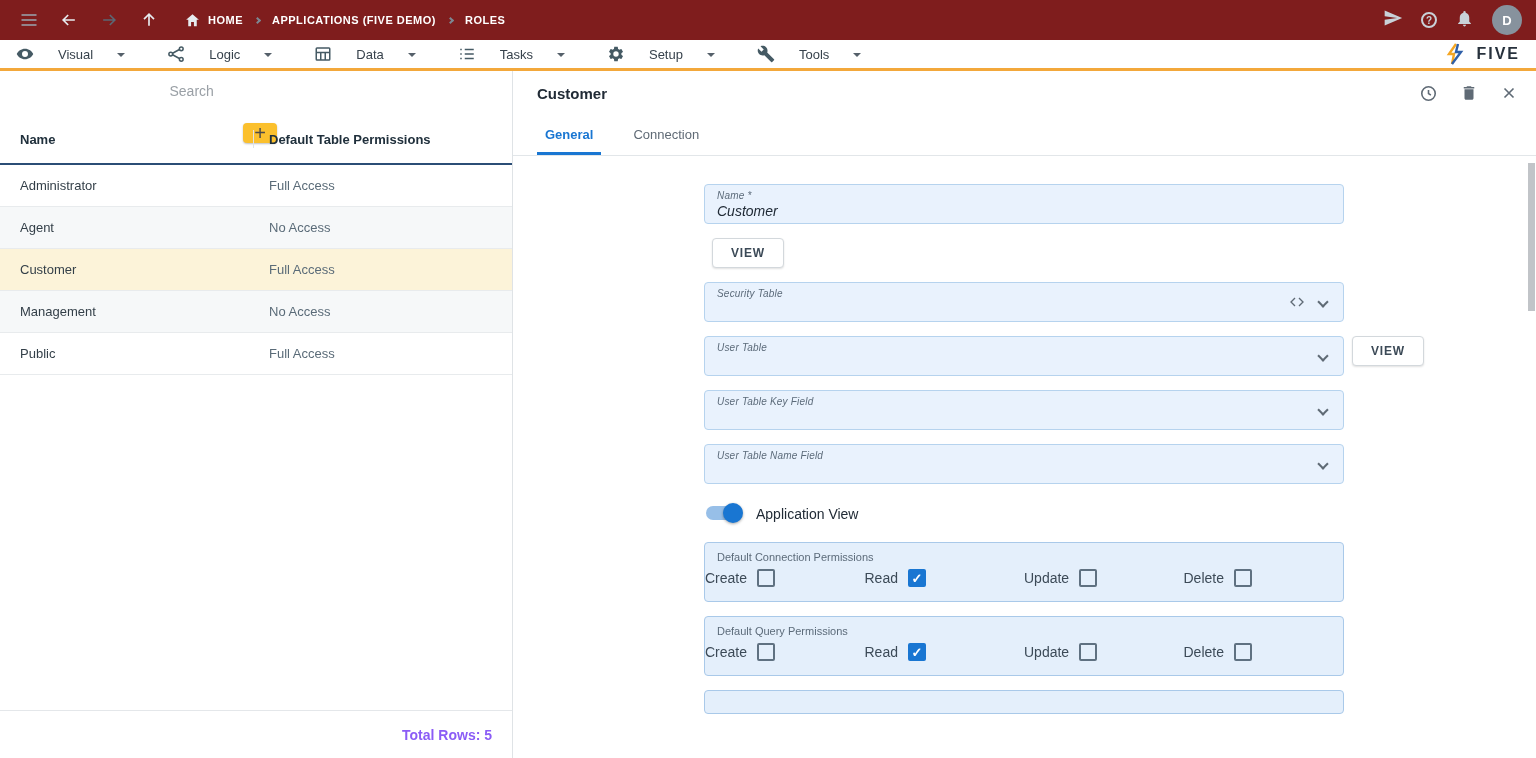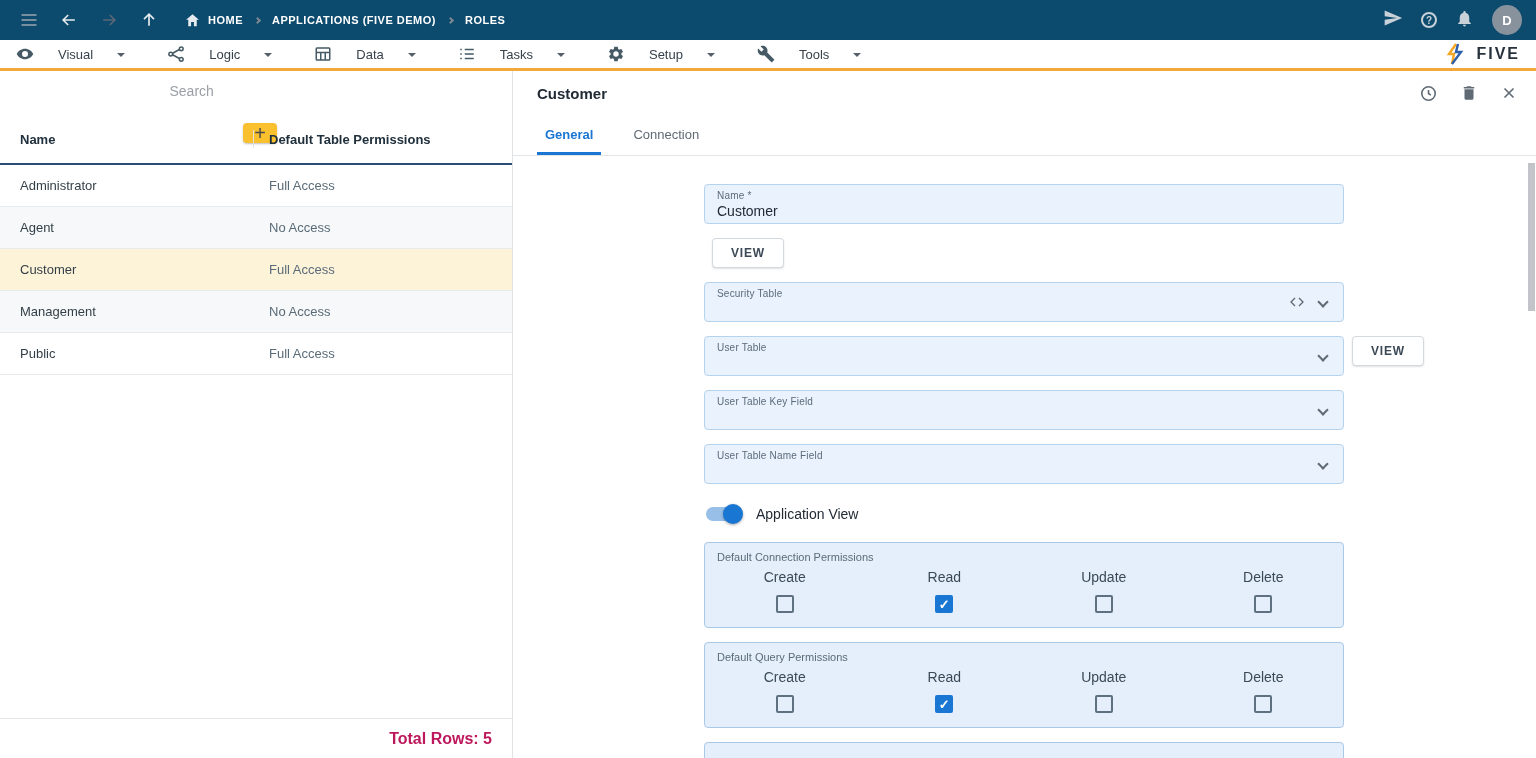--- a/index.html
+++ b/index.html
@@ -1,20 +1,20 @@
 <!DOCTYPE html>
 <html><head>
 <meta charset="utf-8">
 <style>
   * { margin:0; padding:0; box-sizing:border-box; }
   html,body { width:1536px; height:758px; overflow:hidden; background:#fff;
     font-family:"Liberation Sans", sans-serif; }
 
   
-  .topbar { height:40px; background:#0c4a6e; display:flex; align-items:center;
+  .topbar { height:40px; background:#7f1d1d; display:flex; align-items:center;
     padding:0 14px; gap:10px; }
   .tb-btn { width:30px; height:30px; display:flex; align-items:center; justify-content:center; cursor:pointer; }
   .crumbs { display:flex; align-items:center; gap:12px; margin-left:10px; }
   .crumb { font-size:11px; font-weight:700; letter-spacing:.5px; color:#ffffff; cursor:pointer; }
   .crumb-home { display:flex; align-items:center; gap:7px; cursor:pointer; }
   .sep { width:5px; height:5px; border-top:2px solid #7d8792; border-right:2px solid #7d8792;
     transform:rotate(45deg); }
   .tb-right { margin-left:auto; display:flex; align-items:center; gap:18px; }
   .help-circle { width:16px; height:16px; border:2px solid #c9d1d8; border-radius:50%;
     color:#c9d1d8; font-size:10px; font-weight:700; display:flex; align-items:center;
@@ -51,61 +51,61 @@
   .lheader .hc1 { padding-left:20px; }
   .lheader .hc2 { display:flex; align-items:center; }
   .lheader .hc2::before { content:''; width:1px; height:18px; background:#dfe3e6; margin-right:15px; }
   .rows { flex:1; overflow:hidden; }
   .row { display:grid; grid-template-columns:253px 1fr; height:42px; align-items:center;
     border-bottom:1px solid #e8ebed; font-size:13px; cursor:pointer; }
   .row:nth-child(even) { background:#f6f8f9; }
   .row.selected { background:#fcf3d9; }
   .row .name { padding-left:20px; color:#333f48; }
   .row .perm { padding-left:16px; color:#5a6b78; }
-  .list-footer { height:40px; border-top:1px solid #e4e7ea; display:flex; align-items:center;
-    justify-content:flex-end; padding-right:20px; font-size:16px; font-weight:700; color:#be185d; }
+  .list-footer { height:48px; border-top:1px solid #e4e7ea; display:flex; align-items:center;
+    justify-content:flex-end; padding-right:20px; font-size:14px; font-weight:700; color:#8b5cf6; }
 
   
   .detail { flex:1; display:flex; flex-direction:column; position:relative; }
   .d-header { height:44px; display:flex; align-items:center; padding:0 18px 0 24px; }
   .d-title { font-size:15px; font-weight:700; color:#212b36; }
   .d-icons { margin-left:auto; display:flex; gap:22px; align-items:center; color:#5f6a75; }
   .d-icons svg { cursor:pointer; }
   .tabs { display:flex; padding-left:24px; gap:24px; border-bottom:1px solid #e2e6e9; }
   .tab { position:relative; padding:12px 8px 13px; font-size:13px; color:#5f6a75;
     font-weight:500; cursor:pointer; }
   .tab.active { color:#1976d2; font-weight:700; }
   .tab.active::after { content:''; position:absolute; left:0; right:0; bottom:0;
     height:3px; background:#1976d2; }
   .form { flex:1; padding:28px 0 0 191px; overflow:hidden; }
   .field-row { display:flex; align-items:flex-start; margin-bottom:14px; }
   .field { width:640px; height:40px; background:#e9f2fd; border:1px solid #b6d3ee;
-    border-radius:4px; padding:5px 12px 0; position:relative; cursor:text; }
+    border-radius:4px; padding:5px 12px 0; position:relative; cursor:text;font-style:italic; }
   .f-label { font-size:10px; color:#5c6b7a; letter-spacing:.2px; }
   .f-value { font-size:14px; color:#212b36; margin-top:2px; }
   .chev { position:absolute; right:16px; top:15px; width:8px; height:8px;
     border-right:2px solid #5f6a75; border-bottom:2px solid #5f6a75;
     transform:rotate(45deg); cursor:pointer; }
   .code-ic { position:absolute; right:38px; top:11px; cursor:pointer; color:#5f6a75; }
   .view-btn { margin-left:8px; width:72px; height:30px; background:#fff;
     border:1px solid #d3d8dc; border-radius:4px; font-size:12px; font-weight:700;
     letter-spacing:.8px; color:#3c4a57; cursor:pointer;
     box-shadow:0 1px 2px rgba(0,0,0,.12); font-family:"Liberation Sans", sans-serif; }
-  .toggle-row { display:flex; align-items:center; gap:16px; margin:22px 0 20px 2px; }
+  .toggle-row { display:flex; align-items:flex-start; gap:16px; margin:22px 0 20px 2px; }
   .switch { width:34px; height:14px; background:#aab4bd; border-radius:7px; position:relative; cursor:pointer; }
   .switch.on { background:#97bfe8; }
   .switch .knob { position:absolute; left:-3px; top:-3px; width:20px; height:20px;
     border-radius:50%; background:#fafafa; box-shadow:0 1px 3px rgba(0,0,0,.35); }
   .switch.on .knob { left:auto; right:-3px; background:#1976d2; }
   .toggle-label { font-size:14px; color:#212b36; }
   .perm-group { width:640px; background:#e4effb; border:1px solid #a9c9e9; border-radius:4px;
     padding:8px 0 14px; margin-bottom:14px; }
   .pg-label { font-size:11px; color:#5c6b7a; padding-left:12px; }
   .pg-grid { display:grid; grid-template-columns:repeat(4,1fr); margin-top:6px; }
-  .pg-col { display:flex; flex-direction:column; align-items:center; gap:10px; }
+  .pg-col { display:flex; flex-direction:row; align-items:center; gap:10px; }
   .pg-head { font-size:14px; color:#3c4a57; }
   .cb { width:18px; height:18px; border:2px solid #5f7181; border-radius:2px;
     display:flex; align-items:center; justify-content:center; cursor:pointer; }
   .cb.checked { background:#1976d2; border-color:#1976d2; }
   .cb .tick { display:none; color:#fff; font-size:13px; font-weight:700; line-height:1; }
   .cb.checked .tick { display:block; }
   .scroll-thumb { position:absolute; right:1px; top:92px; width:7px; height:148px;
     background:#c1c4c8; cursor:pointer; }
 </style>
 </head>

